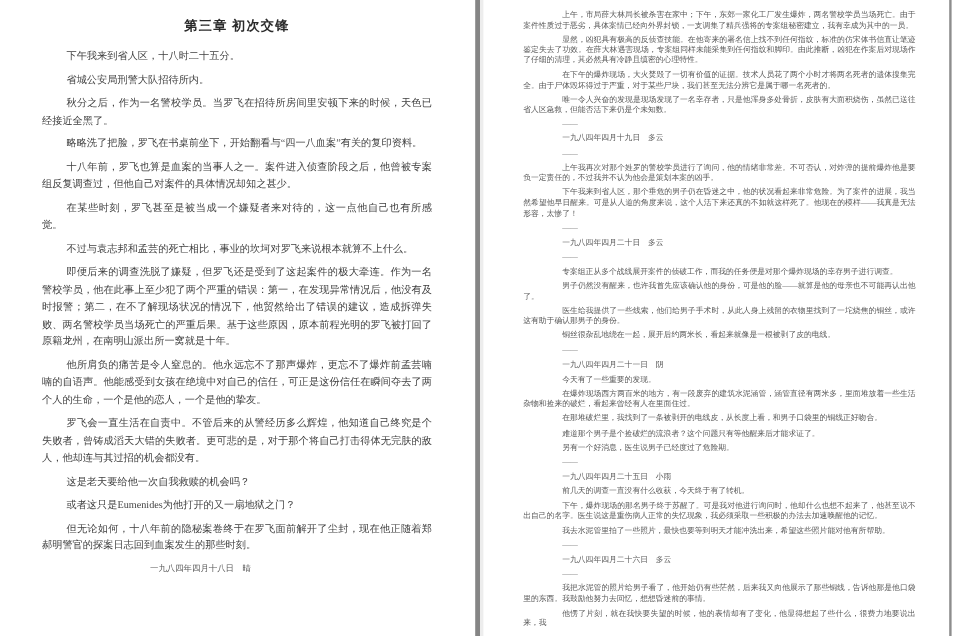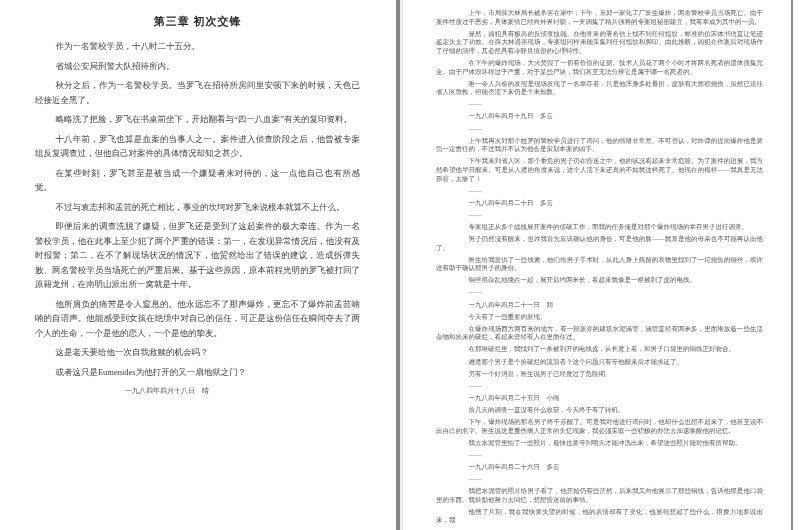--- a/index.html
+++ b/index.html
@@ -65,31 +65,33 @@
 </head>
 <body>
 
 <div class="viewer">
 
   <div class="page-left">
     <h1 class="chapter-title">第三章 初次交锋</h1>
 
     <div class="left-body">
 
-    <p class="body-para">作为一名警校学员，十八时二十五分。</p>
+    <p class="body-para">下午我来到省人区，十八时二十五分。</p>
         <p class="body-para">省城公安局刑警大队招待所内。</p>
         <p class="body-para">秋分之后，作为一名警校学员。当罗飞在招待所房间里安顿下来的时候，天色已经接近全黑了。</p>
         <p class="body-para">略略洗了把脸，罗飞在书桌前坐下，开始翻看与“四一八血案”有关的复印资料。</p>
         <p class="body-para">十八年前，罗飞也算是血案的当事人之一。案件进入侦查阶段之后，他曾被专案组反复调查过，但他自己对案件的具体情况却知之甚少。</p>
         <p class="body-para">在某些时刻，罗飞甚至是被当成一个嫌疑者来对待的，这一点他自己也有所感觉。</p>
         <p class="body-para">不过与袁志邦和孟芸的死亡相比，事业的坎坷对罗飞来说根本就算不上什么。</p>
         <p class="body-para">即便后来的调查洗脱了嫌疑，但罗飞还是受到了这起案件的极大牵连。作为一名警校学员，他在此事上至少犯了两个严重的错误：第一，在发现异常情况后，他没有及时报警；第二，在不了解现场状况的情况下，他贸然给出了错误的建议，造成拆弹失败、两名警校学员当场死亡的严重后果。基于这些原因，原本前程光明的罗飞被打回了原籍龙州，在南明山派出所一窝就是十年。</p>
         <p class="body-para">他所肩负的痛苦是令人窒息的。他永远忘不了那声爆炸，更忘不了爆炸前孟芸喃喃的自语声。他能感受到女孩在绝境中对自己的信任，可正是这份信任在瞬间夺去了两个人的生命，一个是他的恋人，一个是他的挚友。</p>
+        <p class="body-para">罗飞会一直生活在自责中。不管后来的从警经历多么辉煌，他知道自己终究是个失败者，曾铸成滔天大错的失败者。更可悲的是，对于那个将自己打击得体无完肤的敌人，他却连与其过招的机会都没有。</p>
         <p class="body-para">这是老天要给他一次自我救赎的机会吗？</p>
         <p class="body-para">或者这只是Eumenides为他打开的又一扇地狱之门？</p>
+        <p class="body-para">但无论如何，十八年前的隐秘案卷终于在罗飞面前解开了尘封，现在他正随着郑郝明警官的探案日志回到血案发生的那些时刻。</p>
       </div>
 
     <div class="diary-excerpt">
       <div class="d-date">一九八四年四月十八日　晴</div>
 
     </div>
   </div>
 
   <div class="page-divider"></div>
   <div class="page-gap"></div>

